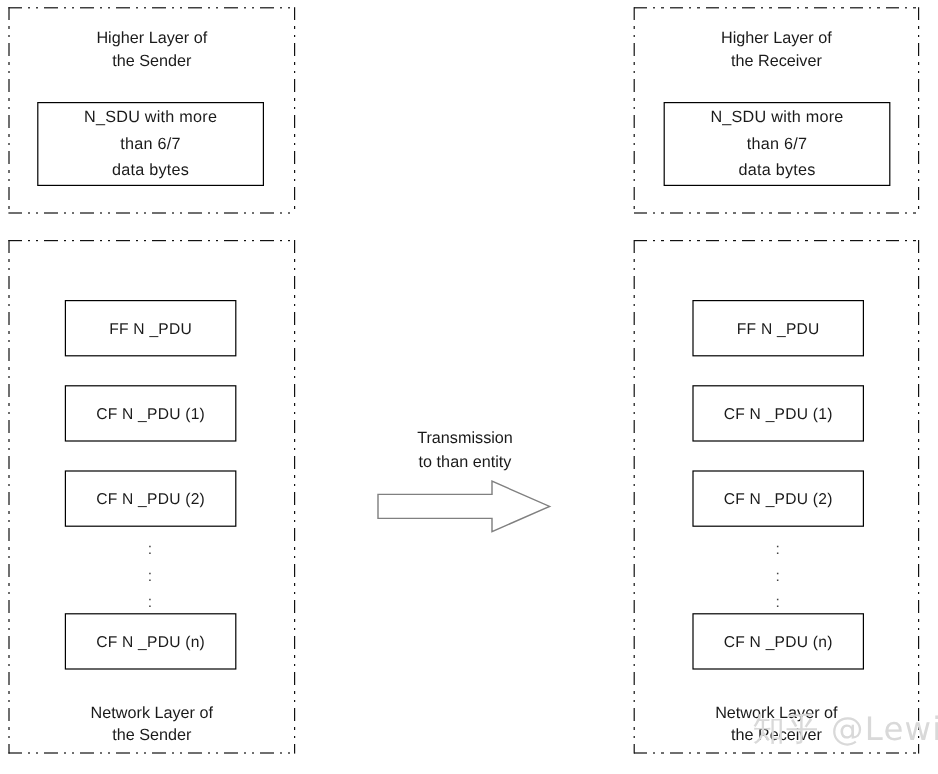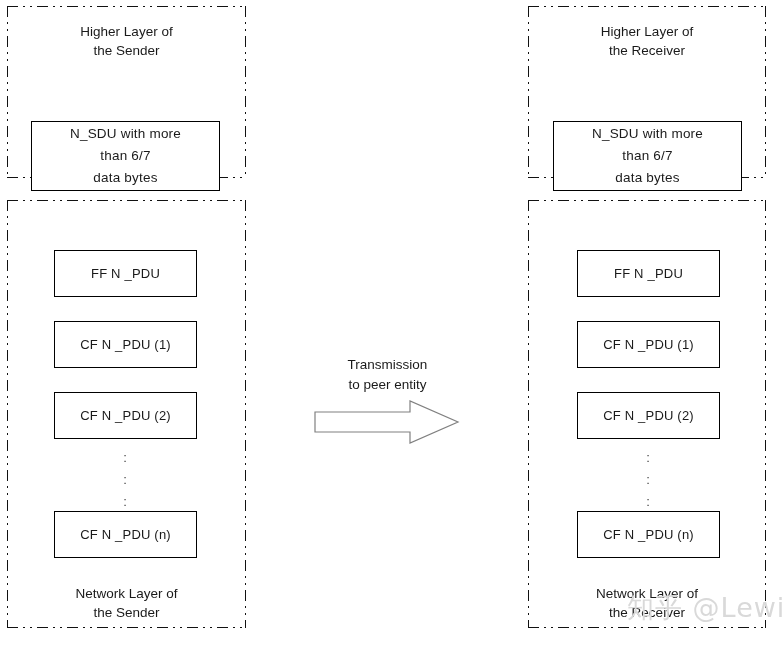--- a/index.html
+++ b/index.html
@@ -78,21 +78,21 @@
     align-items: center;
     justify-content: center;
     text-align: center;
     font-size: 13px;
     line-height: 20px;
     color: #1a1a1a;
     white-space: pre-line;
     letter-spacing: .2px;
   }
 
-  .sdu-box { font-size: 13.5px; line-height: 22px; margin-top: 36px; }
+  .sdu-box { font-size: 13.5px; line-height: 22px; }
 
   
   .vdots {
     position: absolute;
     width: 20px;
     text-align: center;
     font-size: 13px;
     line-height: 22px;
     color: #444444;
     letter-spacing: 0;
@@ -176,21 +176,21 @@
     <span>:</span>
     <span>:</span>
   </div>
 
   <div class="box" style="left:577px; top:511px; width:143px; height:47px;">CF N _PDU  (n)</div>
 
   <div class="panel-title" style="left:528px; top:584px; width:238px;">Network Layer of
 the Receiver</div>
 
   <div class="arrow-caption" style="left:310px; top:355px; width:155px;">Transmission
-to peer entity</div>
+to than entity</div>
 
   <div class="arrow-wrap" style="left:312px; top:398px; width:150px; height:48px;">
     <svg width="150" height="48" viewBox="0 0 150 48">
       <polygon points="3,14 98,14 98,3 146,24 98,45 98,34 3,34" fill="#ffffff" stroke="#808080" stroke-width="1.2" stroke-linejoin="miter"></polygon>
     </svg>
   </div>
 
   <div class="watermark" style="left:627px; top:590px;">知乎 @Lewis</div>
 
 </div>

